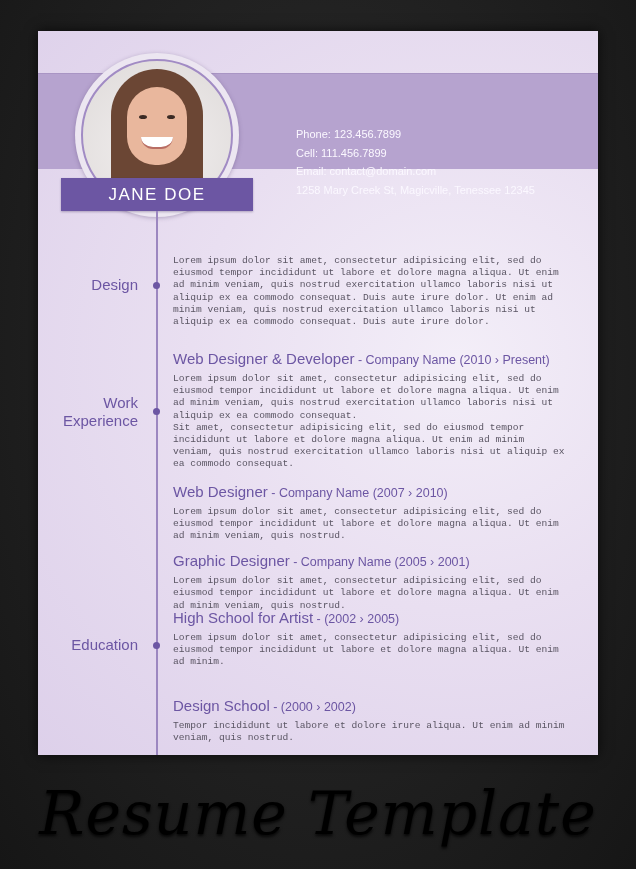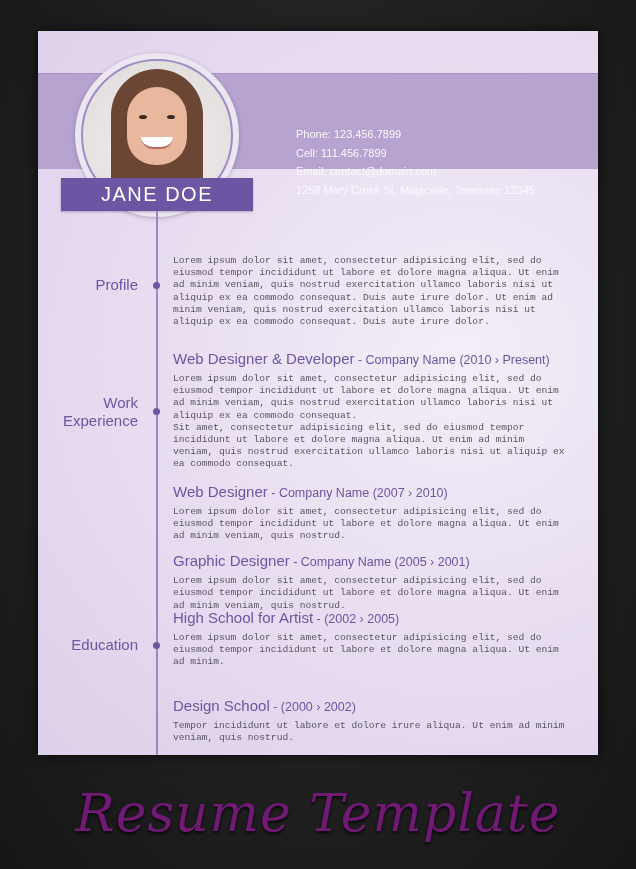--- a/index.html
+++ b/index.html
@@ -45,21 +45,21 @@
     position:absolute; left:58px; top:76px; width:32px; height:10px;
     background:#fff; border-radius:0 0 16px 16px; border-bottom:2px solid #b86d63;
   }
   .eye { position:absolute; top:54px; width:8px; height:4px; background:#3b2a24; border-radius:50%; }
   .shirt {
     position:absolute; left:30px; top:128px; width:88px; height:30px; background:#f5f2f0;
   }
   .name-box {
     position:absolute; left:23px; top:147px; width:192px; height:33px;
     background:#6c56a3; color:#fff; text-align:center;
-    font-size:20px; line-height:33px; letter-spacing:1.5px;
+    font-size:17px; line-height:33px; letter-spacing:1.5px;
     box-shadow: 0 1px 2px rgba(40,20,70,0.3);
   }
   .timeline {
     position:absolute; left:118px; top:180px; width:2px; height:544px; background:#9c87c0;
   }
   .dot {
     position:absolute; left:115px; width:7px; height:7px; border-radius:50%; background:#6c56a3;
   }
   .label {
     position:absolute; right:460px; text-align:right; color:#6c56a3;
@@ -68,22 +68,22 @@
   .content { position:absolute; left:135px; width:395px; }
   .body-text {
     color:#5a5563; font-size:9.6px; line-height:12.2px; margin:0;font-family:Liberation Mono, monospace;
   }
   .entry-title {
     color:#6c56a3; font-size:15px; line-height:18px; margin:0 0 4px 0; white-space:nowrap;
   }
   .entry-title .sub { font-size:12.5px; }
   .footer-title {
     position:absolute; left:0; top:778px; width:636px; text-align:center;
-    color:#701a75; font-family:"DejaVu Serif", serif; font-style:italic;
-    font-size:52px; line-height:70px; letter-spacing:1px;
+    color:#000000; font-family:"DejaVu Serif", serif; font-style:italic;
+    font-size:60px; line-height:70px; letter-spacing:1px;
     text-shadow: 0 2px 3px rgba(0,0,0,0.8);
   }
 </style>
 </head>
 <body>
 
 <div class="page">
   <div class="band">
     <div class="contact">
       <div>Phone: 123.456.7899</div>
@@ -101,21 +101,21 @@
       <div class="eye" style="left:84px"></div>
       <div class="smile"></div>
       <div class="shirt"></div>
     </div>
   </div>
 
   <div class="name-box">JANE DOE</div>
 
   <div class="timeline"></div>
 
-  <div class="label" style="top:245px">Profile</div>
+  <div class="label" style="top:245px">Design</div>
   <div class="dot" style="top:251px"></div>
   <div class="content" style="top:224px">
     <p class="body-text">Lorem ipsum dolor sit amet, consectetur adipisicing elit, sed do eiusmod tempor incididunt ut labore et dolore magna aliqua.  Ut enim ad minim veniam, quis nostrud exercitation ullamco laboris nisi ut aliquip ex ea commodo consequat. Duis aute irure dolor. Ut enim ad minim veniam, quis nostrud exercitation ullamco laboris nisi ut aliquip ex ea commodo consequat. Duis aute irure dolor.</p>
   </div>
 
   <div class="label" style="top:363px">
     <div>Work</div>
     <div>Experience</div>
   </div>
   <div class="dot" style="top:377px"></div>

